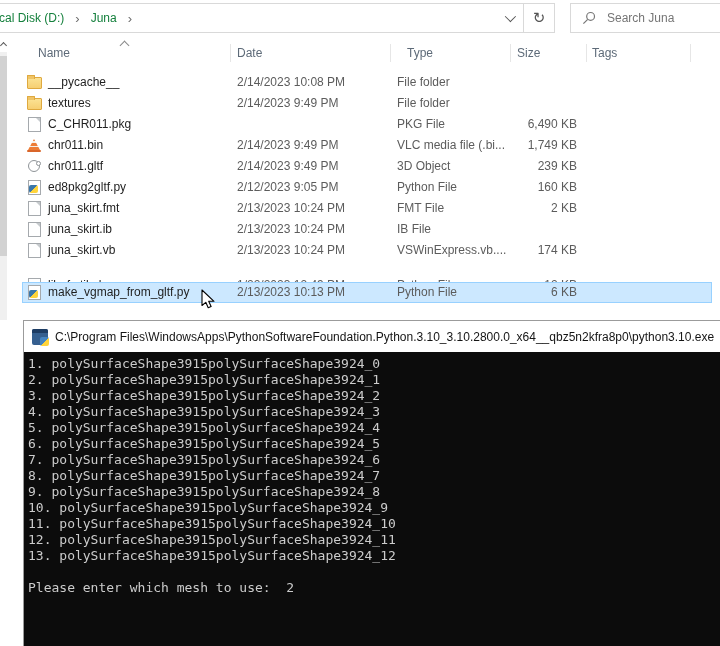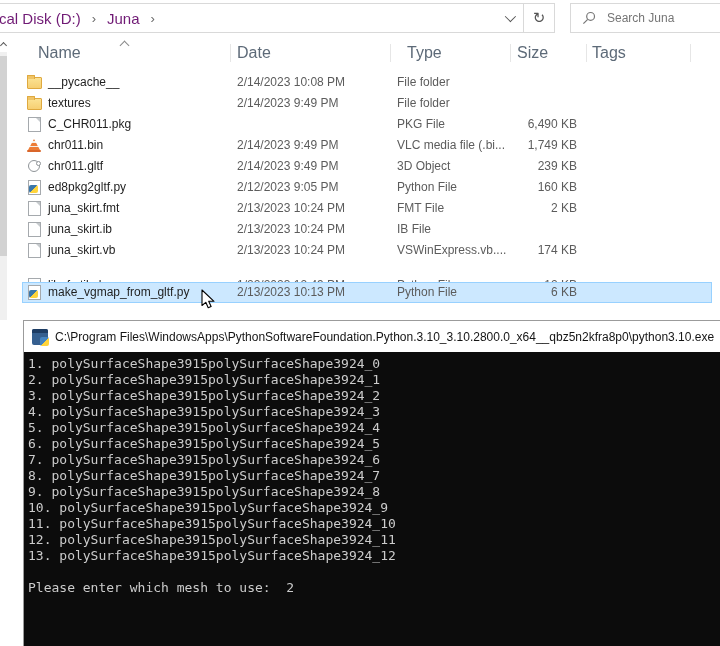--- a/index.html
+++ b/index.html
@@ -3,39 +3,39 @@
 <meta charset="utf-8">
 <style>
   html,body{margin:0;padding:0;}
   body{width:720px;height:646px;overflow:hidden;background:#fff;
        font-family:"Liberation Sans",sans-serif;position:relative;}
 
   
   .addr-box{position:absolute;left:-6px;top:3px;width:561px;height:30px;
     background:#fff;border:1px solid #d9d9d9;display:flex;align-items:center;
     padding-left:4px;box-sizing:border-box;}
-  .crumb{font-size:15px;color:#701a75;white-space:nowrap;cursor:default;}
+  .crumb{font-size:12px;color:#15803d;white-space:nowrap;cursor:default;}
   .crumb-sep{font-size:13px;color:#6b6b6b;margin:0 11px;}
   .addr-btn{position:absolute;top:0;height:28px;width:30px;display:flex;
     align-items:center;justify-content:center;}
   .addr-btn.dropdown{right:30px;}
   .addr-btn.refresh{right:0;border-left:1px solid #d9d9d9;}
   .chev-down{width:7px;height:7px;border-right:1.3px solid #555;
     border-bottom:1.3px solid #555;transform:rotate(45deg) translateY(-2px);}
   .refresh-glyph{font-family:"DejaVu Sans",sans-serif;font-size:15px;color:#555;line-height:1;}
   .search-box{position:absolute;left:570px;top:3px;width:157px;height:30px;
     border:1px solid #d9d9d9;background:#fff;display:flex;align-items:center;
     padding-left:11px;box-sizing:border-box;}
   .search-box input{border:none;outline:none;font-family:"Liberation Sans",sans-serif;
     font-size:12px;color:#333;width:100px;margin-left:9px;background:transparent;}
   .search-box input::placeholder{color:#757575;opacity:1;}
 
   
   .headers{position:absolute;left:0;top:40px;width:720px;height:26px;background:#fff;}
-  .hdr{position:absolute;top:0;height:26px;line-height:26px;font-size:16px;
+  .hdr{position:absolute;top:0;height:26px;line-height:26px;font-size:12px;
     color:#5d6a78;cursor:default;}
   .hdr-sep{position:absolute;top:4px;height:18px;width:1px;background:#e6e6e6;}
   .sort-chev{position:absolute;left:121px;top:42px;width:6px;height:6px;
     border-left:1px solid #8a8a8a;border-top:1px solid #8a8a8a;transform:rotate(45deg);}
 
   
   .left-sb{position:absolute;left:0;top:38px;width:7px;height:282px;}
   .sb-arrow{position:absolute;left:0;top:2px;width:7px;height:10px;}
   .sb-arrow i{position:absolute;left:1px;top:3px;width:4px;height:4px;
     border-left:1px solid #5a5a5a;border-top:1px solid #5a5a5a;transform:rotate(45deg);}

